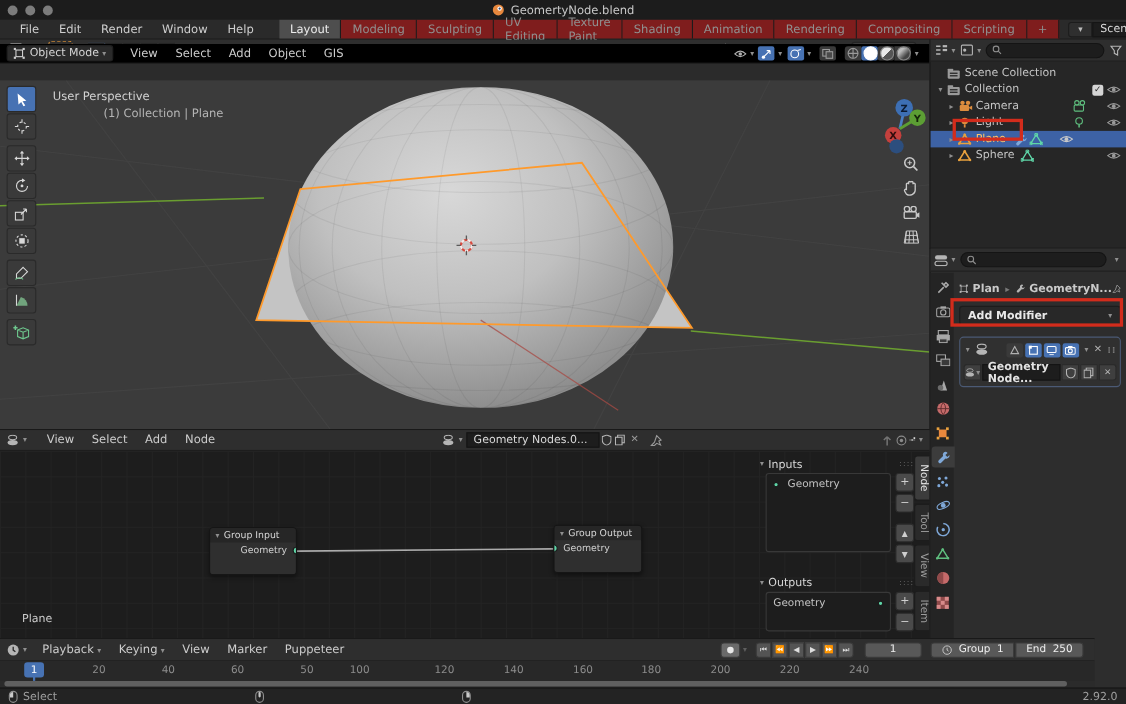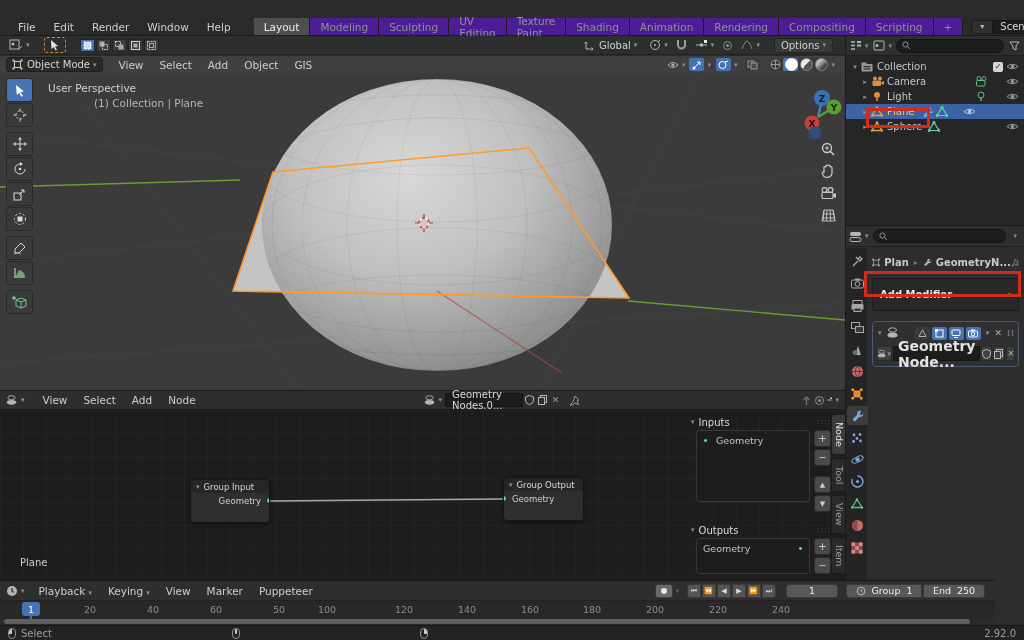--- a/index.html
+++ b/index.html
@@ -13,38 +13,38 @@
   
   .titlebar { left:0; top:0; width:1024px; height:18px; background:#1c1c1c; display:flex; align-items:center; }
   .tl-dot { width:9px; height:9px; border-radius:50%; background:#7c7c7c; margin-left:7px; }
   .tb-title { position:absolute; left:0; right:0; text-align:center; font-size:10.5px; color:#c9c9c9; }
   .blender-logo-sm { display:inline-block; width:12px; height:12px; vertical-align:-2px; margin-right:5px; }
 
   
   .menubar { left:0; top:18px; width:1024px; height:18px; background:#2a2a2a; display:flex; align-items:center; border-bottom:1px solid #1a1a1a; }
   .menu-item { padding:0 9px; font-size:10.5px; color:#cfcfcf; height:100%; display:flex; align-items:center; cursor:default; }
   .ws-tabs { display:flex; height:100%; margin-left:14px; }
-  .ws-tab { padding:0 10px; display:flex; align-items:center; font-size:10.5px; color:#909090; background:#4c1d95; border-right:1px solid #1b1b1b; }
+  .ws-tab { padding:0 10px; display:flex; align-items:center; font-size:10.5px; color:#909090; background:#7f1d1d; border-right:1px solid #1b1b1b; }
   .ws-tab.active { background:#4e4e4e; color:#ececec; }
   .id-block { display:flex; align-items:center; height:14px; margin-left:8px; }
   .id-icon-btn { width:22px; height:14px; background:#2f2f2f; border:1px solid #1c1c1c; border-radius:3px 0 0 3px; display:flex; align-items:center; justify-content:center; font-size:8px; color:#bbb; }
   .id-field { background:#1d1d1d; border:1px solid #151515; height:14px; display:flex; align-items:center; padding:0 6px; font-size:10px; color:#dadada; }
   .mini-ic { width:13px; height:13px; display:flex; align-items:center; justify-content:center; color:#9a9a9a; font-size:9px; }
 
   
   .toolsettings { left:0; top:36px; width:845px; height:19px; background:#2e2e2e; border-bottom:1px solid #222; display:flex; align-items:center; }
   .ts-btn { height:15px; padding:0 4px; display:flex; align-items:center; color:#b8b8b8; font-size:9px; }
   .selmode { width:15px; height:13px; background:#3a3a3a; border:1px solid #242424; display:flex; align-items:center; justify-content:center; }
   .selmode.active { background:#4772b3; }
   .active-tool { width:22px; height:16px; border:1px dashed #c78535; border-radius:3px; display:flex; align-items:center; justify-content:center; margin-left:10px; }
   .dd { color:#8f8f8f; font-size:7px; margin-left:3px; }
   .pill { background:#3a3a3a; border:1px solid #242424; border-radius:3px; height:15px; display:flex; align-items:center; padding:0 6px; font-size:10px; color:#cecece; }
 
   
-  .vp-header { left:0; top:56px; width:845px; height:18px; background:#404040; border-bottom:1px solid #262626; display:flex; align-items:center; }
+  .vp-header { left:0; top:40px; width:845px; height:18px; background:#000000; border-bottom:1px solid #262626; display:flex; align-items:center; }
   .vph-menu { padding:0 8px; font-size:10.5px; color:#cdcdcd; }
   .mode-dd { display:flex; align-items:center; background:#2a2a2a; border:1px solid #1f1f1f; border-radius:3px; height:15px; padding:0 5px; margin-left:6px; font-size:10px; color:#d5d5d5; }
   .shadeball { width:13px; height:13px; border-radius:50%; border:1px solid #888; margin-left:2px; }
 
   
   .vp-canvas { left:0; top:73px; width:845px; height:317px; background:#3b3b3b; overflow:hidden; }
   .vp-overlay-text { position:absolute; left:48px; top:8px; color:#d2d2d2; font-size:10.5px; line-height:15px; }
   .vp-overlay-text .sub { color:#b5b5b5;margin-left:46px; }
   .toolcol { position:absolute; left:6px; top:5px; width:27px; }
   .toolbtn { width:27px; height:24px; background:#3a3a3a; border:1px solid #2a2a2a; display:flex; align-items:center; justify-content:center; margin-bottom:1px; border-radius:3px; }
@@ -65,27 +65,27 @@
   .ol-right { display:flex; align-items:center; gap:3px; margin-right:5px; }
 
   
   .props { left:845px; top:225px; width:179px; height:400px; background:#2d2d2d; border-left:1px solid #191919; border-top:1px solid #191919; }
   .pr-header { height:21px; background:#2e2e2e; border-bottom:1px solid #202020; display:flex; align-items:center; padding:0 3px; }
   .ptabs { position:absolute; left:0; top:22px; width:21px; height:377px; background:#242424; }
   .ptab { position:absolute; left:1px; width:20px; height:19px; display:flex; align-items:center; justify-content:center; }
   .ptab.active { background:#3c3c3c; border-radius:3px 0 0 3px; width:21px; }
   .pr-content { position:absolute; left:21px; top:22px; right:0; bottom:0; padding:4px 5px;font-weight:bold; }
   .crumb { display:flex; align-items:center; font-size:10px; color:#c9c9c9; height:20px; }
-  .addmod { position:relative; margin-top:6px; height:33px; background:#282828; border:1px solid #1c1c1c; border-radius:3px; display:flex; align-items:center; padding:0 7px; font-size:10px; color:#e8e8e8; }
+  .addmod { position:relative; margin-top:6px; height:18px; background:#282828; border:1px solid #1c1c1c; border-radius:3px; display:flex; align-items:center; padding:0 7px; font-size:10px; color:#e8e8e8; }
   .modpanel { margin-top:10px; border:1px solid #4b5a75; border-radius:4px; background:#303030; padding:2px 3px 5px 3px; }
   .modhdr { display:flex; align-items:center; height:18px; gap:2px; }
   .tgl { width:15px; height:13px; border-radius:2px; display:flex; align-items:center; justify-content:center; background:#3a3a3a; }
   .tgl.on { background:#4772b3; }
   .namerow { display:flex; align-items:center; margin-top:4px; gap:1px; }
-  .namefield { background:#1d1d1d; border:1px solid #141414; height:15px; flex:1; display:flex; align-items:center; padding:0 4px; font-size:14px; color:#e2e2e2; }
+  .namefield { background:#1d1d1d; border:1px solid #141414; height:15px; flex:1; display:flex; align-items:center; padding:0 4px; font-size:10px; color:#e2e2e2; }
   .sqbtn { width:16px; height:15px; background:#3f3f3f; border:1px solid #2a2a2a; display:flex; align-items:center; justify-content:center; color:#b5b5b5; font-size:8px; }
 
   
   .ne { left:0; top:390px; width:845px; height:190px; border-top:1px solid #191919; }
   .ne-header { height:19px; background:#2e2e2e; border-bottom:1px solid #1d1d1d; display:flex; align-items:center; }
   .ne-canvas { position:relative; height:170px; background:#1d1d1d;
     background-image:linear-gradient(#232323 1px, transparent 1px), linear-gradient(90deg,#232323 1px, transparent 1px);
     background-size:23px 23px; overflow:hidden; }
   .node { position:absolute; border:1px solid #151515; border-radius:4px; overflow:hidden; box-shadow:0 2px 4px rgba(0,0,0,.4); }
   .node-hdr { height:13px; background:#262626; display:flex; align-items:center; padding:0 5px; font-size:8.5px; color:#d6d6d6; }
@@ -122,20 +122,32 @@
   
   .redbox { position:absolute; border:3px solid #d22c1c; z-index:50; pointer-events:none; }
 
   svg { display:block; }
 </style>
 </head>
 <body>
 
 <div id="app">
 
+  <div class="abs titlebar">
+    <span class="tl-dot"></span>
+    <span class="tl-dot"></span>
+    <span class="tl-dot"></span>
+    <div class="tb-title">
+      <svg class="blender-logo-sm" viewBox="0 0 12 12">
+          <circle cx="6" cy="6" r="5" fill="#e8883d"></circle>
+          <circle cx="7.2" cy="4.8" r="2" fill="#fff"></circle>
+          <circle cx="7.2" cy="4.8" r="1" fill="#2b4a7a"></circle>
+        </svg><span>GeomertyNode.blend</span>
+    </div>
+  </div>
 
   <div class="abs menubar">
     <svg width="15" height="13" style="margin:0 2px 0 7px" viewBox="0 0 16 13">
         <path d="M6 1 L10 4 14 4 A4.5 4.5 0 1 1 5.5 7 L1 4 5 4z" fill="#e8883d"></path>
         <circle cx="10" cy="7" r="2.4" fill="#fff"></circle>
       </svg>
     <span class="menu-item">File</span>
     <span class="menu-item">Edit</span>
     <span class="menu-item">Render</span>
     <span class="menu-item">Window</span>
@@ -493,20 +505,32 @@
             <path d="M5.5 5.5 L8 8" stroke="#8e8e8e"></path>
           </svg>
         </span>
       <span class="mini-ic">
           <svg width="11" height="10" viewBox="0 0 11 10">
             <path d="M1 1 h9 L7 5 v4 l-3 -1.5 V5z" fill="none" stroke="#b5b5b5"></path>
           </svg>
         </span>
     </div>
     <div style="padding-top:3px">
+      <div class="ol-row">
+        <span class="disc"></span>
+        <span class="ol-ic">
+            <svg width="12" height="10" viewBox="0 0 12 10">
+              <rect x="0.5" y="2" width="11" height="7.5" rx="1" fill="#9a9a9a"></rect>
+              <rect x="0.5" y="0.5" width="5" height="2" rx="0.5" fill="#9a9a9a"></rect>
+              <rect x="2.5" y="4" width="7" height="1.2" fill="#2b2b2b"></rect>
+              <rect x="2.5" y="6.3" width="7" height="1.2" fill="#2b2b2b"></rect>
+            </svg>
+          </span>
+        <span class="ol-label">Scene Collection</span>
+      </div>
       <div class="ol-row">
         <span class="disc">▾</span>
         <span class="ol-ic">
             <svg width="12" height="10" viewBox="0 0 12 10">
               <rect x="0.5" y="2" width="11" height="7.5" rx="1" fill="#9a9a9a"></rect>
               <rect x="0.5" y="0.5" width="5" height="2" rx="0.5" fill="#9a9a9a"></rect>
               <rect x="2.5" y="4" width="7" height="1.2" fill="#2b2b2b"></rect>
               <rect x="2.5" y="6.3" width="7" height="1.2" fill="#2b2b2b"></rect>
             </svg>
           </span>
@@ -846,21 +870,21 @@
       <span class="vph-menu">Add</span>
       <span class="vph-menu">Node</span>
       <div class="grow"></div>
       <span class="mini-ic">
           <svg width="13" height="11" viewBox="0 0 13 12">
             <ellipse cx="6.5" cy="3" rx="4" ry="2.2" fill="none" stroke="#b5b5b5"></ellipse>
             <ellipse cx="6.5" cy="8" rx="5" ry="2.6" fill="#b5b5b5"></ellipse>
           </svg>
         </span>
         <span class="dd">▾</span>
-      <span class="id-field" style="width:78px; margin-left:3px">Geometry Nodes.0...</span>
+      <span class="id-field" style="width:121px; margin-left:3px">Geometry Nodes.0...</span>
       <span class="mini-ic">
           <svg width="9" height="10" viewBox="0 0 9 10">
             <path d="M4.5 0.5 L8.5 2 V5 Q8.5 8.5 4.5 9.7 Q0.5 8.5 0.5 5 V2z" fill="none" stroke="#b5b5b5"></path>
           </svg>
         </span>
       <span class="mini-ic">
           <svg width="10" height="10" viewBox="0 0 10 10">
             <rect x="2.5" y="0.5" width="6" height="7" fill="none" stroke="#b5b5b5"></rect>
             <rect x="0.5" y="2.5" width="6" height="7" fill="#2e2e2e" stroke="#b5b5b5"></rect>
           </svg>

